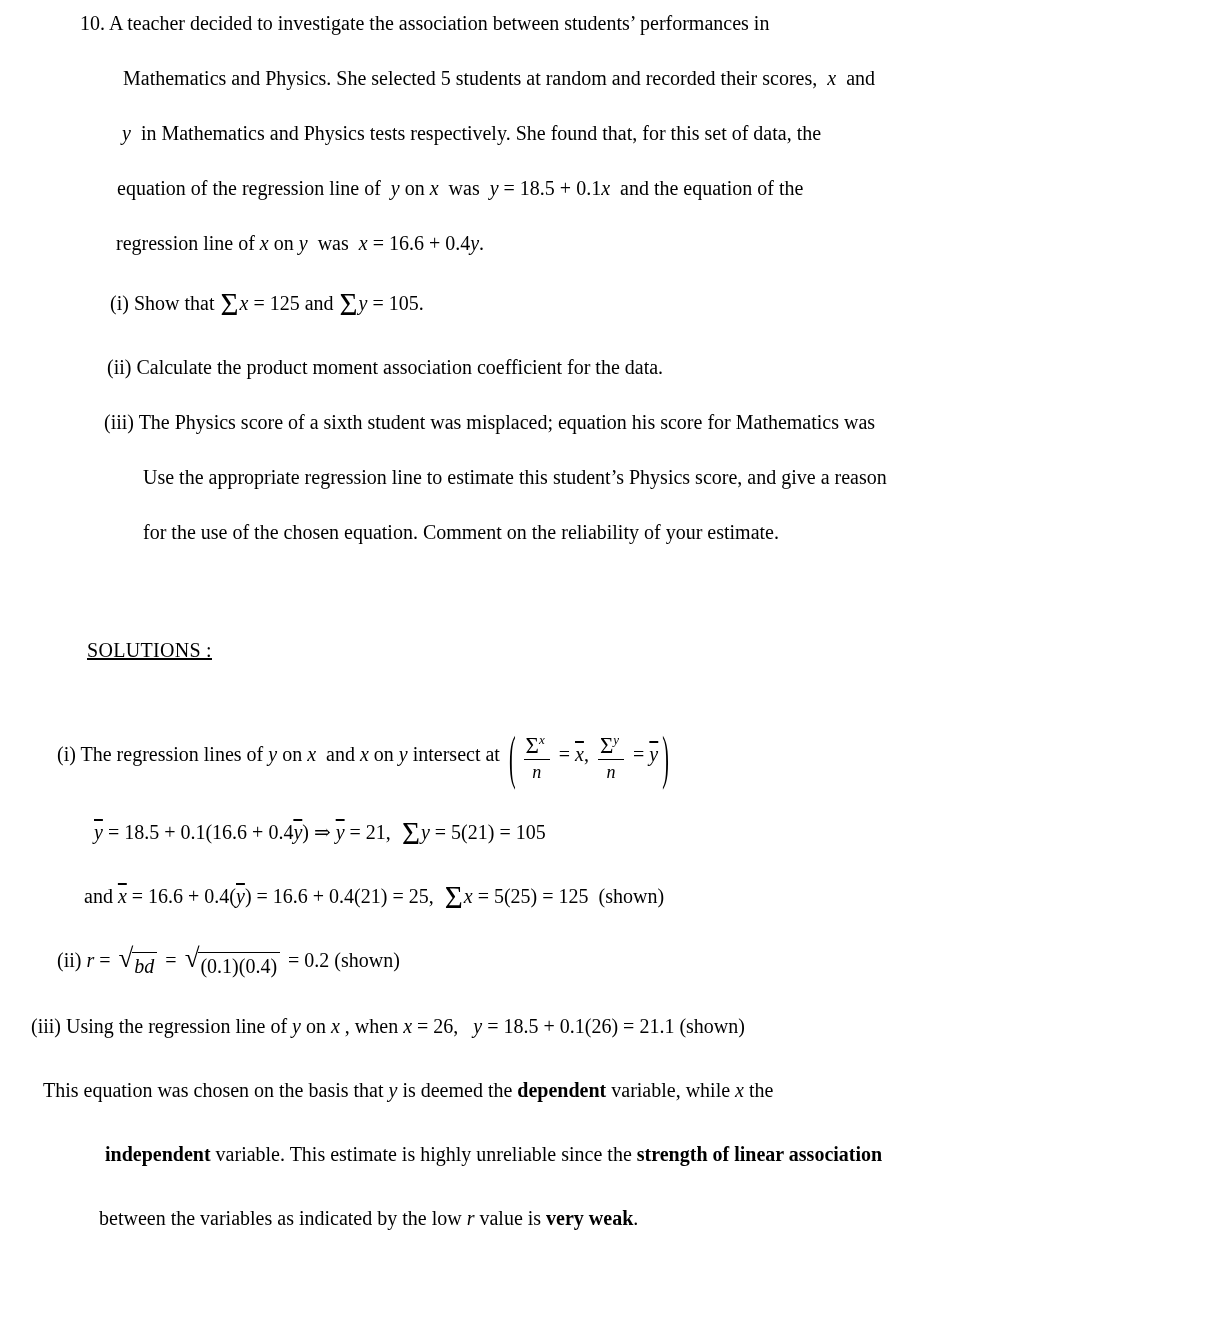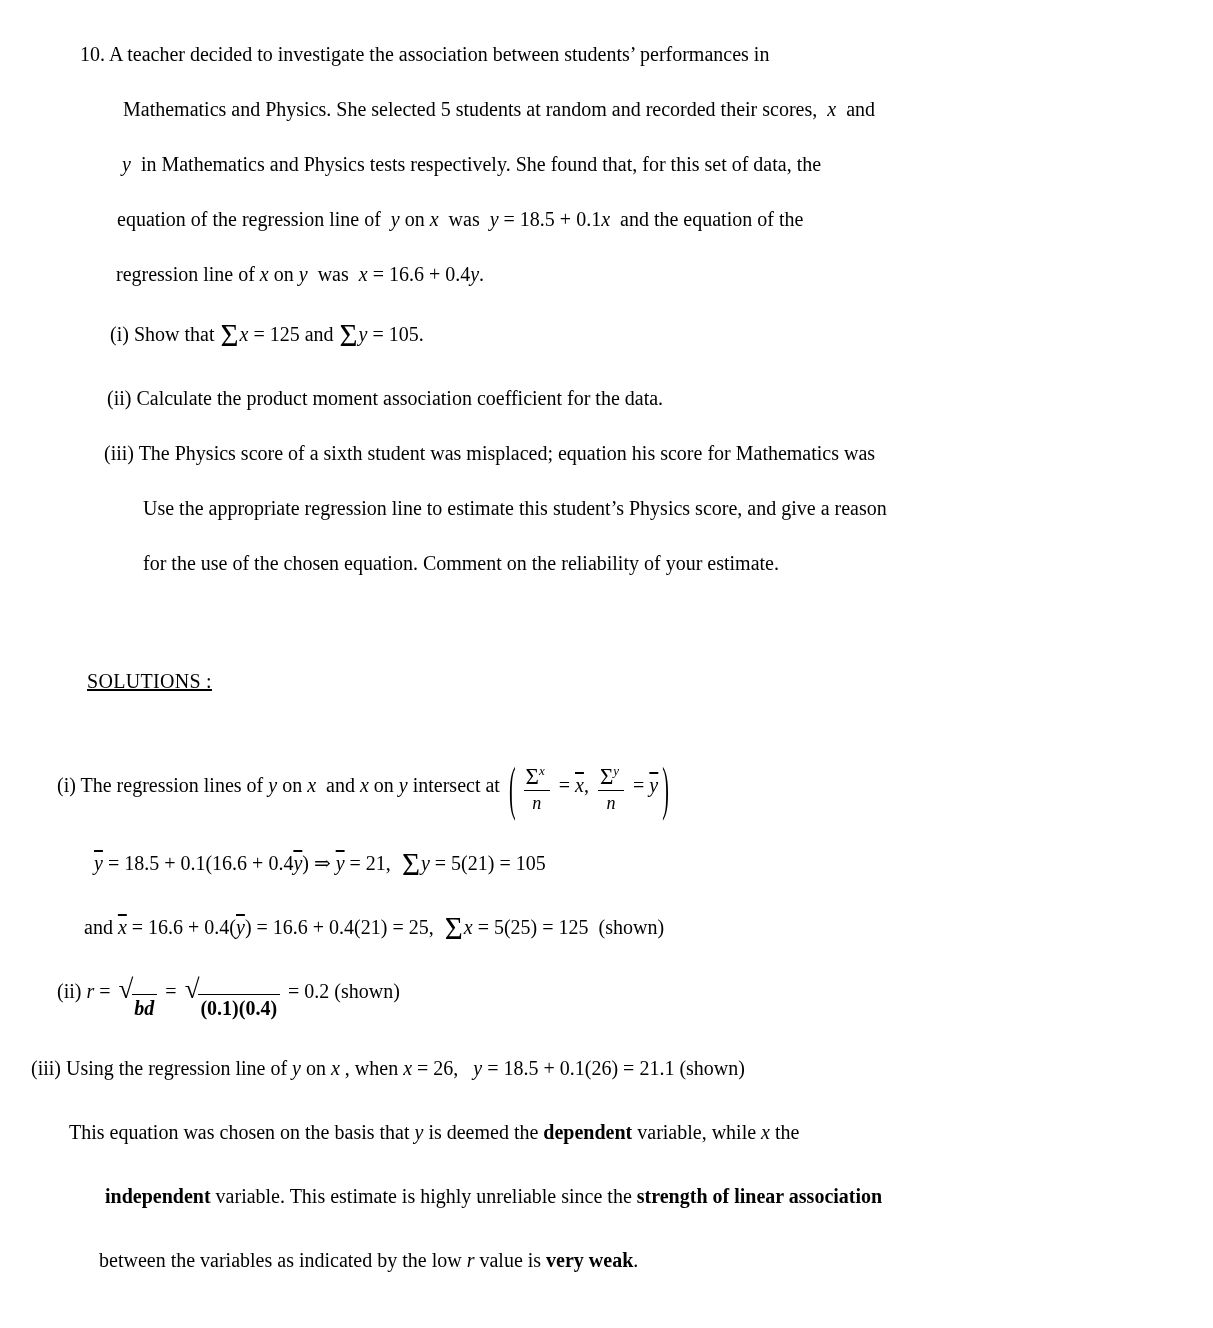--- a/index.html
+++ b/index.html
@@ -1,20 +1,20 @@
 <!DOCTYPE html>
 <html><head>
 <meta charset="utf-8">
 <style>
   html, body { margin: 0; padding: 0; background: #ffffff; }
   .page {
     width: 1213px;
     min-height: 1328px;
     box-sizing: border-box;
-    padding-top: 39px;
+    padding-top: 8px;
     background: #ffffff;
     color: #000000;
     font-family: "Liberation Serif", "DejaVu Serif", serif;
     font-size: 20px;
   }
   .line { white-space: pre; line-height: 30px; margin: 0 0 25px 0; }
   .sol .line { margin-bottom: 34px; }
   .i { font-style: italic; }
   .b { font-weight: bold; }
   .bar { font-style: italic; text-decoration: overline; }
@@ -22,21 +22,21 @@
   .sumsm { font-size: 23px; line-height: 1; }
   .sup { font-size: 13px; vertical-align: 9px; font-style: italic; }
   .frac {
     display: inline-flex; flex-direction: column; 
     vertical-align: middle; line-height: 22px; margin: 0 4px; text-align: center;
   }
   .frac .num { display: block; border-bottom: 1.3px solid #000; padding: 0 5px 2px 2px; }
   .frac .den { display: block; padding-top: 1px; font-size: 18px; }
   .sqrt { display: inline-flex; align-items: flex-start; margin: 0 3px; }
   .sqrt .radical { font-size: 27px; line-height: 24px; margin-right: -1px; }
-  .sqrt .radicand { border-top: 1.5px solid #000; padding: 2px 3px 0 2px; line-height: 22px; margin-top: 17px; font-weight: bold; }
+  .sqrt .radicand { border-top: 1.5px solid #000; padding: 2px 3px 0 2px; line-height: 22px; margin-top: 6px; }
   .bigparen { display: inline-block; transform: scaleY(3); font-size: 20px; vertical-align: middle; margin: 0 4px; }
   .heading-line { margin-top: 58px; margin-bottom: 32px; }
   .heading-text { font-weight: normal; text-decoration: underline; letter-spacing: .3px; }
   .intersect-line { margin-bottom: 28px; }
 </style>
 </head>
 <body>
 
 <div class="page">
 
@@ -55,18 +55,18 @@
 
   <section class="sol">
     <div class="line heading-line" style="margin-left:57px">
       <span class="heading-text">SOLUTIONS :</span>
     </div>
     <div class="line intersect-line" style="margin-left:57px">(i) The regression lines of <span class="i">y</span> on <span class="i">x</span>  and <span class="i">x</span> on <span class="i">y</span> intersect at <span class="bigparen">(</span><span class="frac"><span class="num"><span class="sumsm">Σ</span><span class="sup">x</span></span><span class="den"><span class="i">n</span></span></span> = <span class="bar">x</span>, <span class="frac"><span class="num"><span class="sumsm">Σ</span><span class="sup">y</span></span><span class="den"><span class="i">n</span></span></span> = <span class="bar">y</span><span class="bigparen">)</span></div>
     <div class="line" style="margin-left:94px"><span class="bar">y</span> = 18.5 + 0.1(16.6 + 0.4<span class="bar">y</span>) ⇒ <span class="bar">y</span> = 21,  <span class="sum">Σ</span><span class="i">y</span> = 5(21) = 105</div>
     <div class="line" style="margin-left:84px">and <span class="bar">x</span> = 16.6 + 0.4(<span class="bar">y</span>) = 16.6 + 0.4(21) = 25,  <span class="sum">Σ</span><span class="i">x</span> = 5(25) = 125  (shown)</div>
     <div class="line" style="margin-left:57px">(ii) <span class="i">r</span> = <span class="sqrt"><span class="radical">√</span><span class="radicand"><span class="i">bd</span></span></span> = <span class="sqrt"><span class="radical">√</span><span class="radicand">(0.1)(0.4)</span></span> = 0.2 (shown)</div>
     <div class="line" style="margin-left:31px">(iii) Using the regression line of <span class="i">y</span> on <span class="i">x</span> , when <span class="i">x</span> = 26,   <span class="i">y</span> = 18.5 + 0.1(26) = 21.1 (shown)</div>
-    <div class="line" style="margin-left:69px">This equation was chosen on the basis that <span class="i">y</span> is deemed the <span class="b">dependent</span> variable, while <span class="i">x</span> the</div>
+    <div class="line" style="margin-left:43px">This equation was chosen on the basis that <span class="i">y</span> is deemed the <span class="b">dependent</span> variable, while <span class="i">x</span> the</div>
     <div class="line" style="margin-left:105px"><span class="b">independent</span> variable. This estimate is highly unreliable since the <span class="b">strength of linear association</span></div>
     <div class="line" style="margin-left:99px">between the variables as indicated by the low <span class="i">r</span> value is <span class="b">very weak</span>.</div>
   </section>
 
 </div>
 
 </body></html>

